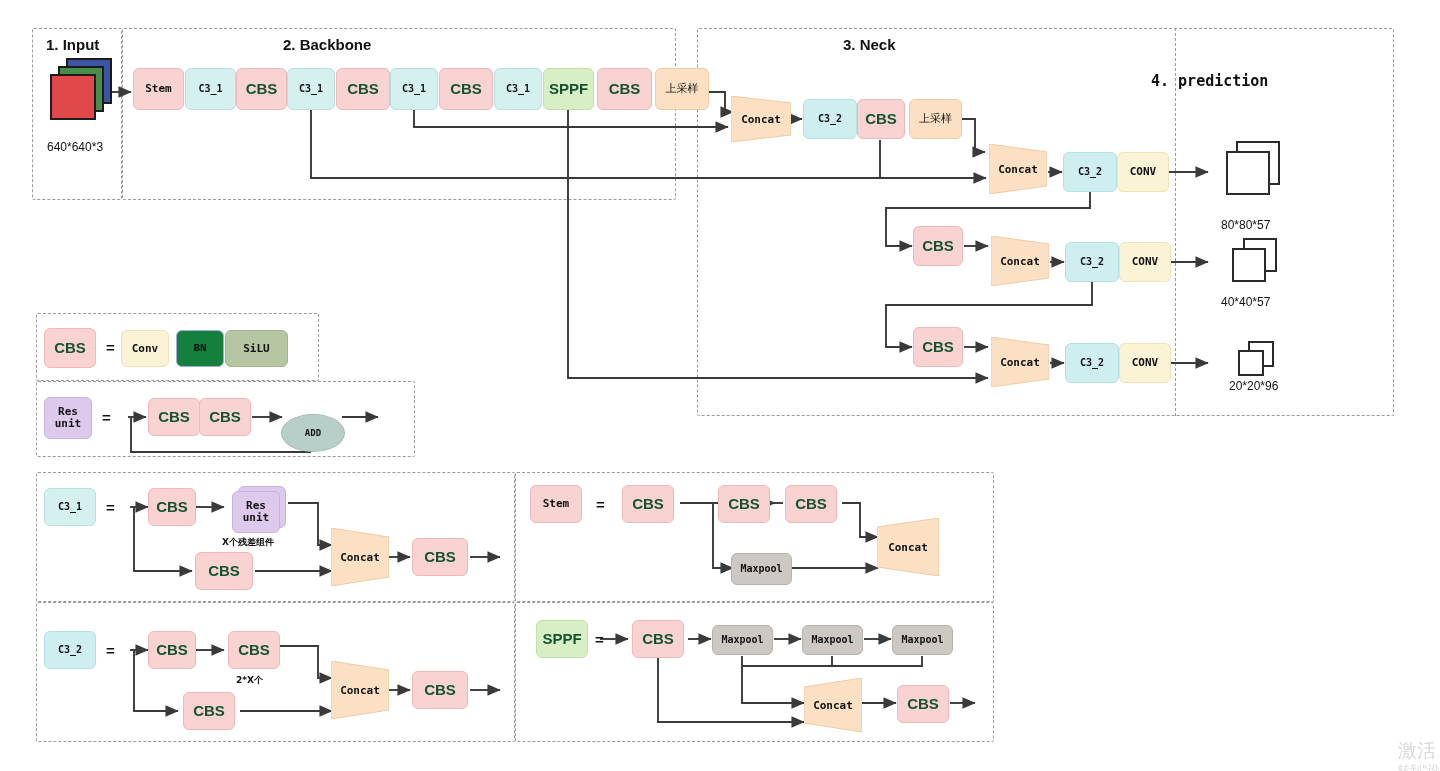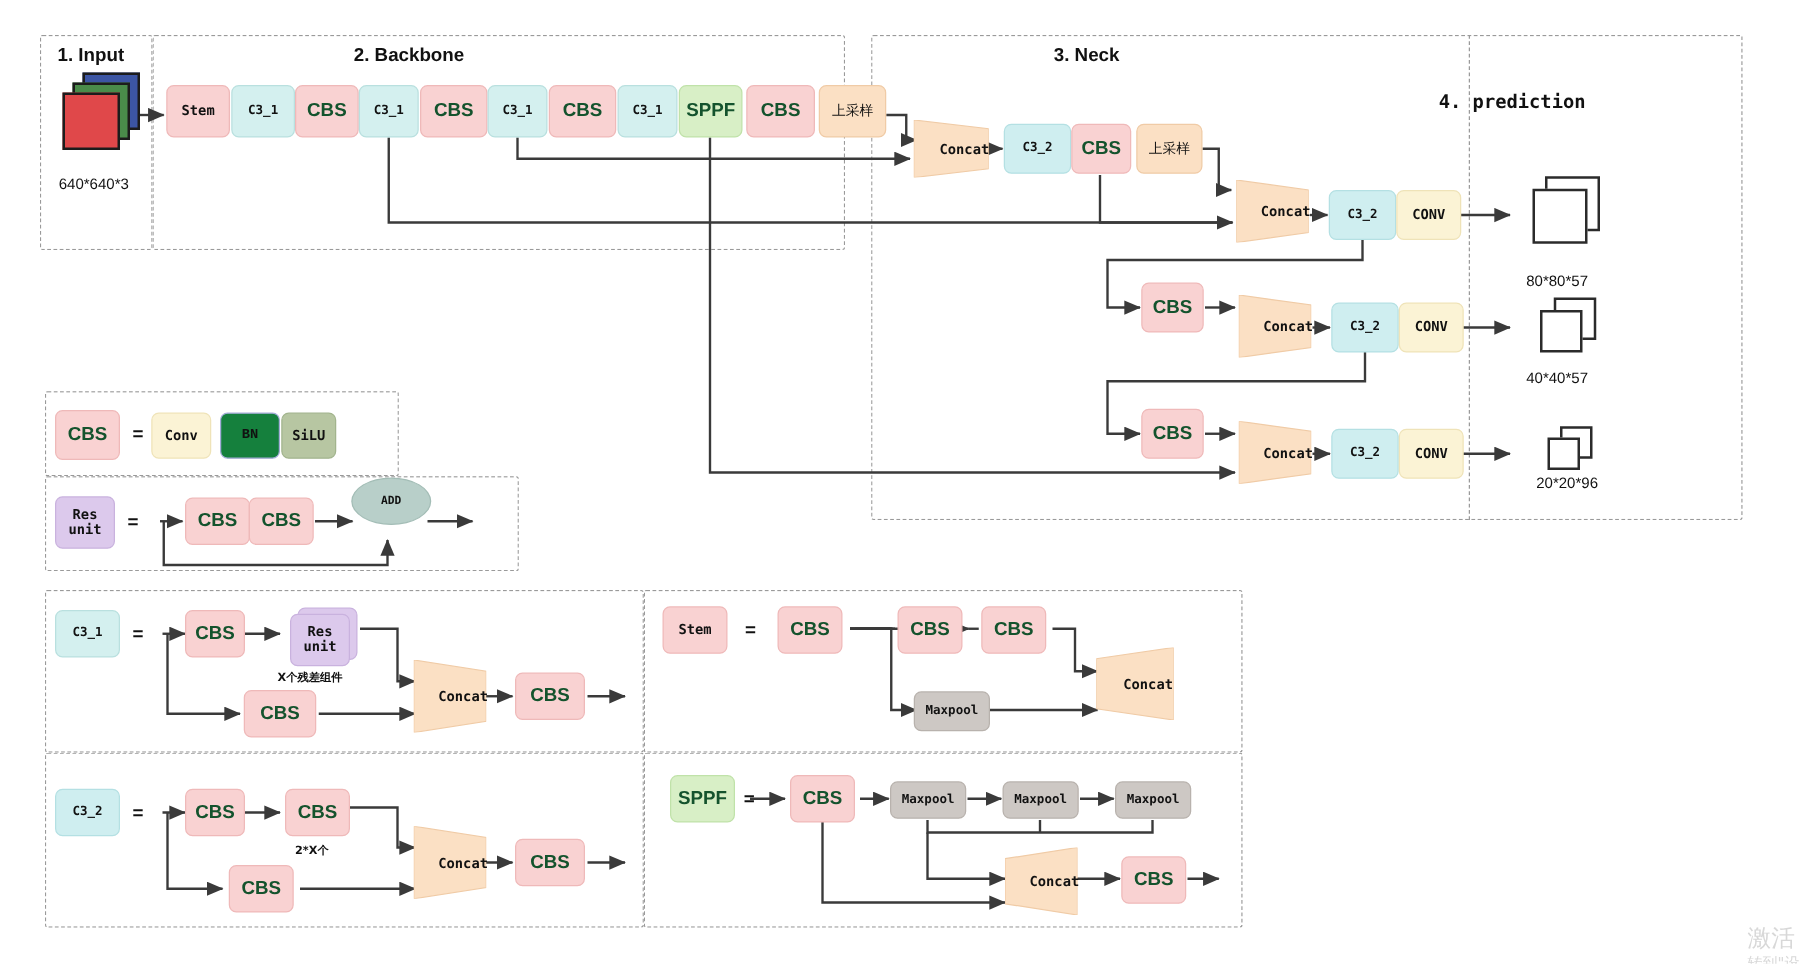--- a/index.html
+++ b/index.html
@@ -32,21 +32,21 @@
   .sect.mono{font-family:"DejaVu Sans Mono",monospace;font-weight:bold;margin-top:36px;}
   .cap{position:absolute;font-family:"Liberation Sans",sans-serif;font-size:12px;color:#111;
        white-space:nowrap;}
   .cncap{position:absolute;font-family:"DejaVu Sans",sans-serif;font-size:9px;color:#111;
          white-space:nowrap;font-weight:bold;}
   .eq{position:absolute;font-family:"Liberation Sans",sans-serif;font-size:15px;color:#111;
       font-weight:bold;}
   .imgsq{position:absolute;box-sizing:border-box;border:2px solid #1c1c1c;}
   .outsq{position:absolute;box-sizing:border-box;border:2.5px solid #2b2b2b;background:#fff;}
   .wm{position:absolute;font-family:"DejaVu Sans",sans-serif;color:#d8d8d8;white-space:nowrap;}
-  .trap{position:absolute;padding-left:21px;}
+  .trap{position:absolute;}
   .trap .tlab{position:absolute;left:0;top:0;width:100%;height:100%;display:flex;
        align-items:center;justify-content:center;font-size:11px;color:#111;font-weight:bold;}
   .ellip{position:absolute;border-radius:50%;background:#b8cfc9;border:1px solid #a3bdb6;
      display:flex;align-items:center;justify-content:center;font-size:9px;font-weight:bold;color:#111;}
 </style>
 </head>
 <body>
 
 <div id="canvas">
 
@@ -221,30 +221,30 @@
   <div class="cap" style="left:1221px;top:295px;">40*40*57</div>
 
   <div class="outsq" style="left:1248px;top:341px;width:26px;height:26px;"></div>
   <div class="outsq" style="left:1238px;top:350px;width:26px;height:26px;"></div>
   <div class="cap" style="left:1229px;top:379px;">20*20*96</div>
 
   <div class="node c-cbs lbl-l" style="left:44px;top:328px;width:52px;height:40px;">CBS</div>
   <div class="eq" style="left:106px;top:339px;">=</div>
   <div class="node c-conv lbl-m" style="left:121px;top:330px;width:48px;height:37px;">Conv</div>
   <div class="node c-bn lbl-m" style="left:176px;top:330px;width:48px;height:37px;">BN</div>
-  <div class="node c-silu lbl-m" style="left:225px;top:330px;width:44px;height:37px;">SiLU</div>
+  <div class="node c-silu lbl-m" style="left:225px;top:330px;width:63px;height:37px;">SiLU</div>
 
   <div class="node c-res" style="left:44px;top:397px;width:48px;height:42px;flex-direction:column;">
     <span class="lbl-m">Res</span>
     <span class="lbl-m">unit</span>
   </div>
   <div class="eq" style="left:102px;top:409px;">=</div>
   <div class="node c-cbs lbl-l" style="left:148px;top:398px;width:52px;height:38px;">CBS</div>
   <div class="node c-cbs lbl-l" style="left:199px;top:398px;width:52px;height:38px;">CBS</div>
-  <div class="ellip" style="left:281px;top:382px;width:62px;height:36px;">ADD</div>
+  <div class="ellip" style="left:281px;top:414px;width:62px;height:36px;">ADD</div>
 
   <div class="node c-c31 lbl-s" style="left:44px;top:488px;width:52px;height:38px;">C3_1</div>
   <div class="eq" style="left:106px;top:499px;">=</div>
   <div class="node c-cbs lbl-l" style="left:148px;top:488px;width:48px;height:38px;">CBS</div>
   <div class="node c-res" style="left:238px;top:486px;width:48px;height:42px;"></div>
   <div class="node c-res" style="left:232px;top:491px;width:48px;height:42px;flex-direction:column;">
     <span class="lbl-m">Res</span>
     <span class="lbl-m">unit</span>
   </div>
   <div class="cncap" style="left:222px;top:536px;">X个残差组件</div>

